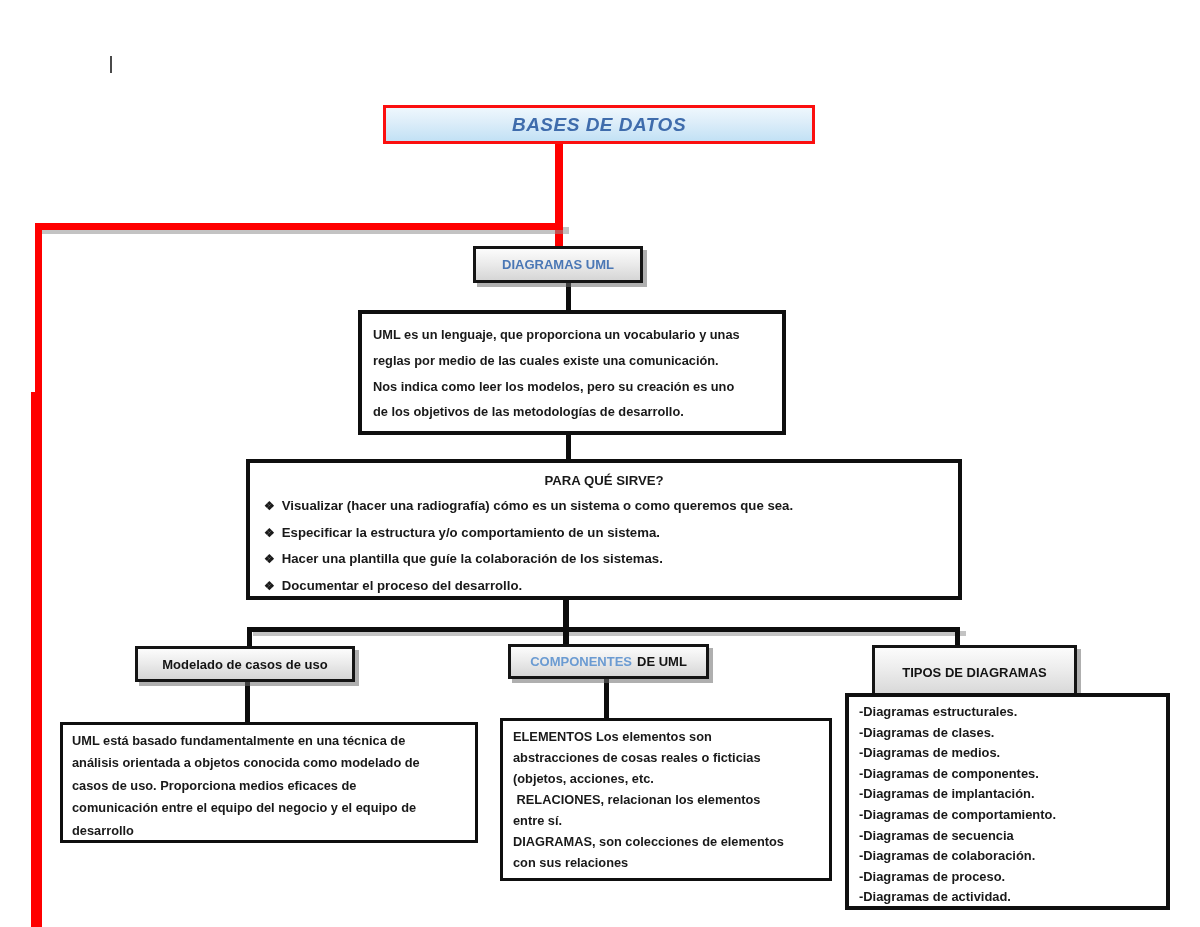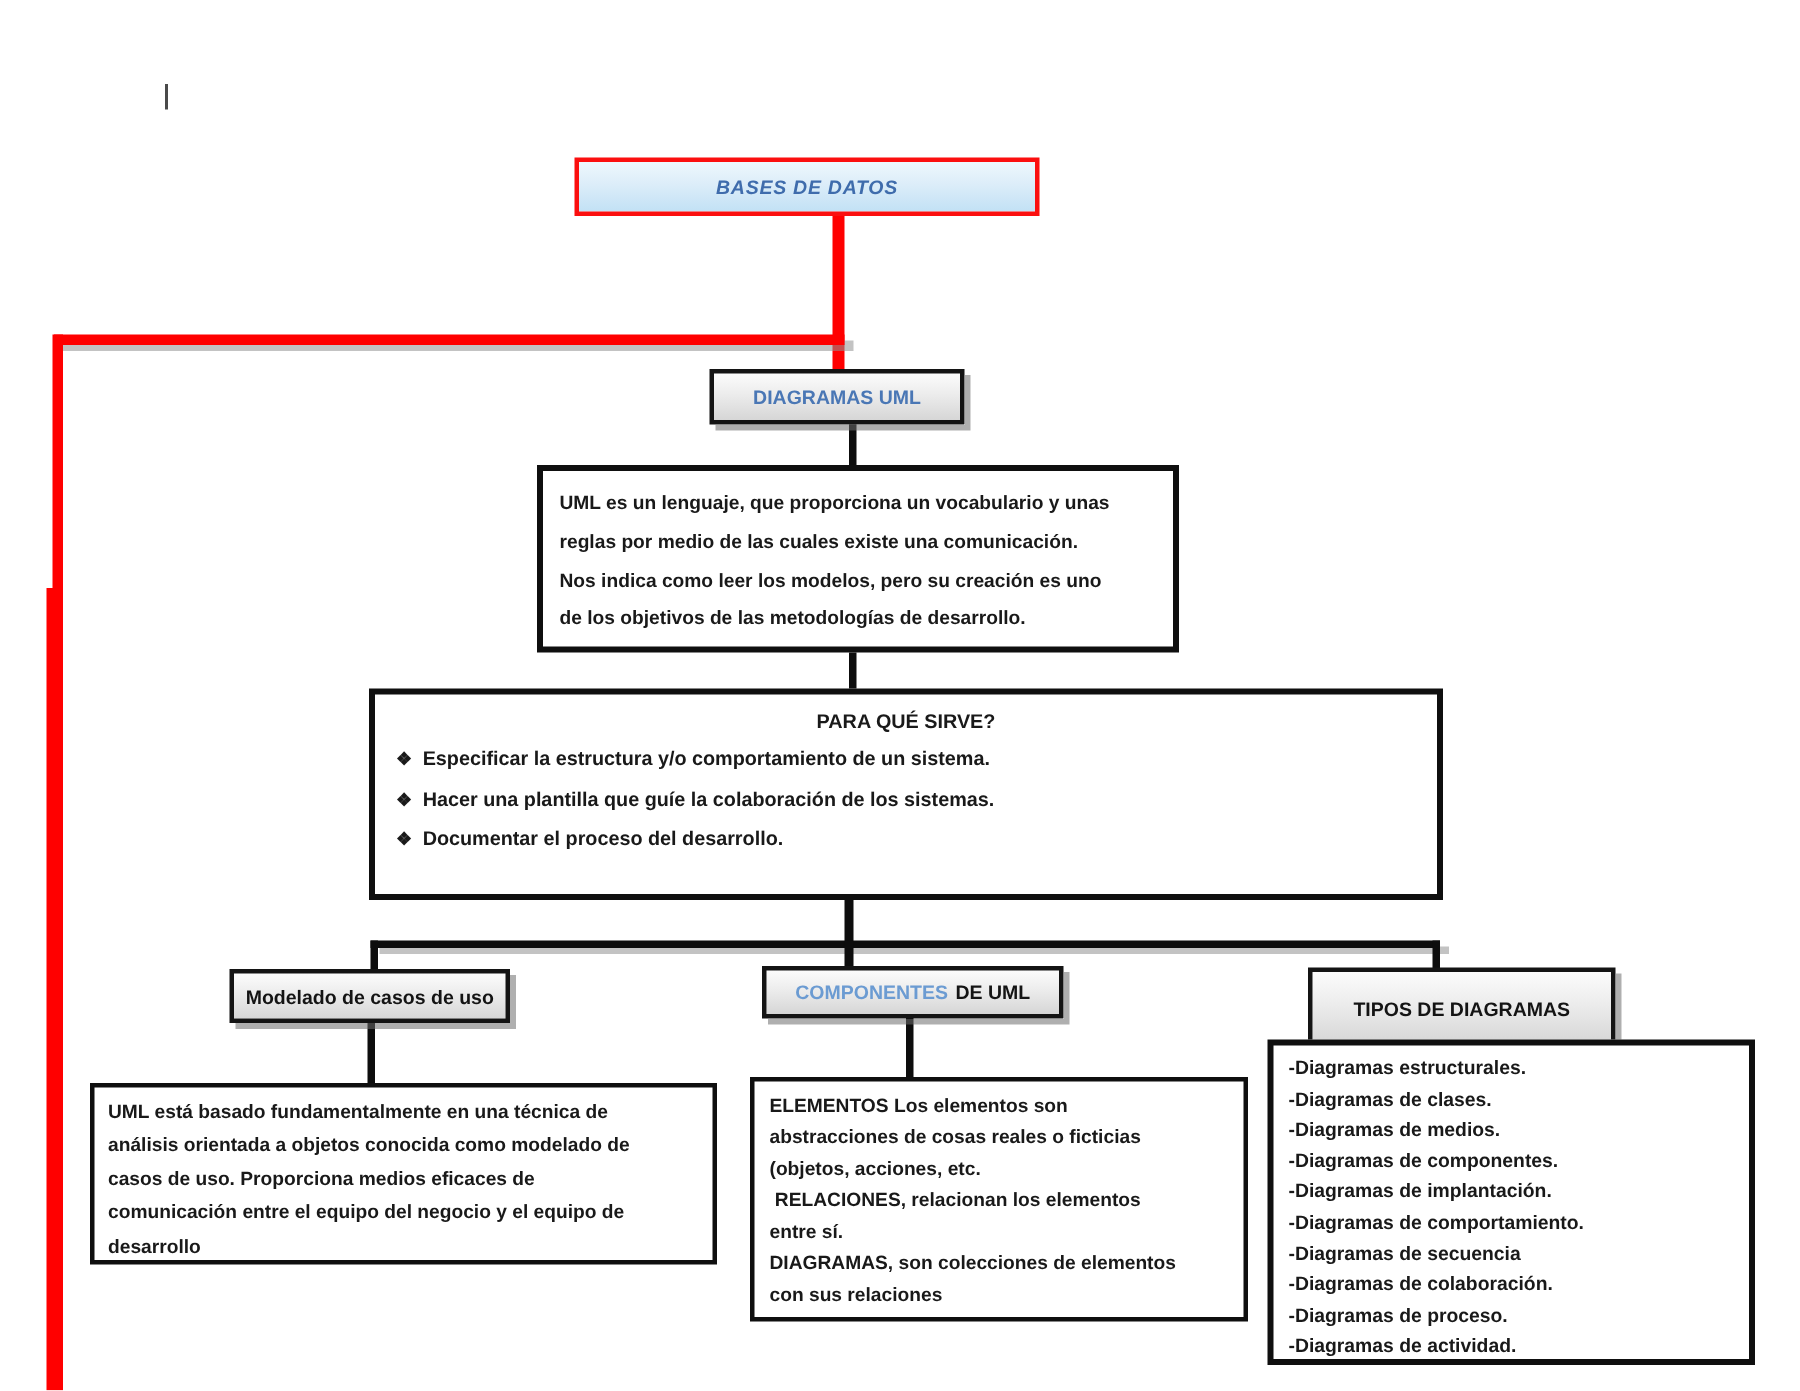--- a/index.html
+++ b/index.html
@@ -7,25 +7,25 @@
     position:relative;width:1200px;height:927px;background:#ffffff;
     font-family:"Liberation Sans",sans-serif;overflow:hidden;
     -webkit-font-smoothing:antialiased;
   }
   
   .conn{position:absolute;background:#0d0d0d;}
   .conn.red{background:#ff0000;}
   .hshadow{box-shadow:6px 4px 0 rgba(145,145,145,.55);}
   
   .rootbox{
-    position:absolute;left:383px;top:105px;width:310px;height:39px;
+    position:absolute;left:383px;top:105px;width:432px;height:39px;
     box-sizing:border-box;border:3px solid #fb0f0f;
     background:linear-gradient(180deg,#eef7fd 0%,#dcedf9 45%,#c2e1f5 100%);
     display:flex;align-items:center;justify-content:center;
-    color:#3f6cac;font-size:13px;font-weight:bold;font-style:italic;letter-spacing:.5px;
+    color:#3f6cac;font-size:19px;font-weight:bold;font-style:italic;letter-spacing:.5px;
   }
   .graybox{
     position:absolute;box-sizing:border-box;border:3px solid #141414;
     background:linear-gradient(180deg,#fcfcfc 0%,#ececec 45%,#d6d6d6 100%);
     box-shadow:4px 4px 0 rgba(110,110,110,.55);
     display:flex;align-items:center;justify-content:center;
     font-weight:bold;font-size:13px;color:#141414;white-space:nowrap;
   }
   .textbox{
     position:absolute;box-sizing:border-box;border:4px solid #0f0f0f;background:#fff;
@@ -83,27 +83,28 @@
   <div class="textbox" id="uml-desc">
     <div class="lines">UML es un lenguaje, que proporciona un vocabulario y unas
 reglas por medio de las cuales existe una comunicación.
 Nos indica como leer los modelos, pero su creación es uno
 de los objetivos de las metodologías de desarrollo.</div>
   </div>
 
   <div class="textbox" id="purpose">
     <div class="ptitle">PARA QUÉ SIRVE?</div>
     <ul>
+      <li><span class="diamond">❖</span><span>Visualizar (hacer una radiografía) cómo es un sistema o como queremos que sea.</span></li>
       <li><span class="diamond">❖</span><span>Especificar la estructura y/o comportamiento de un sistema.</span></li>
       <li><span class="diamond">❖</span><span>Hacer una plantilla que guíe la colaboración de los sistemas.</span></li>
       <li><span class="diamond">❖</span><span>Documentar el proceso del desarrollo.</span></li>
     </ul>
   </div>
 
-  <div class="graybox" style="left:153px;top:646px;width:187px;height:36px;">
+  <div class="graybox" style="left:135px;top:646px;width:220px;height:36px;">
     <span>Modelado de casos de uso</span>
   </div>
   <div class="graybox" style="left:508px;top:644px;width:201px;height:35px;">
     <span class="accent">COMPONENTES</span>
     <span class="rest">DE UML</span>
   </div>
   <div class="graybox" style="left:872px;top:645px;width:205px;height:54px;">
     <span>TIPOS DE DIAGRAMAS</span>
   </div>
 

